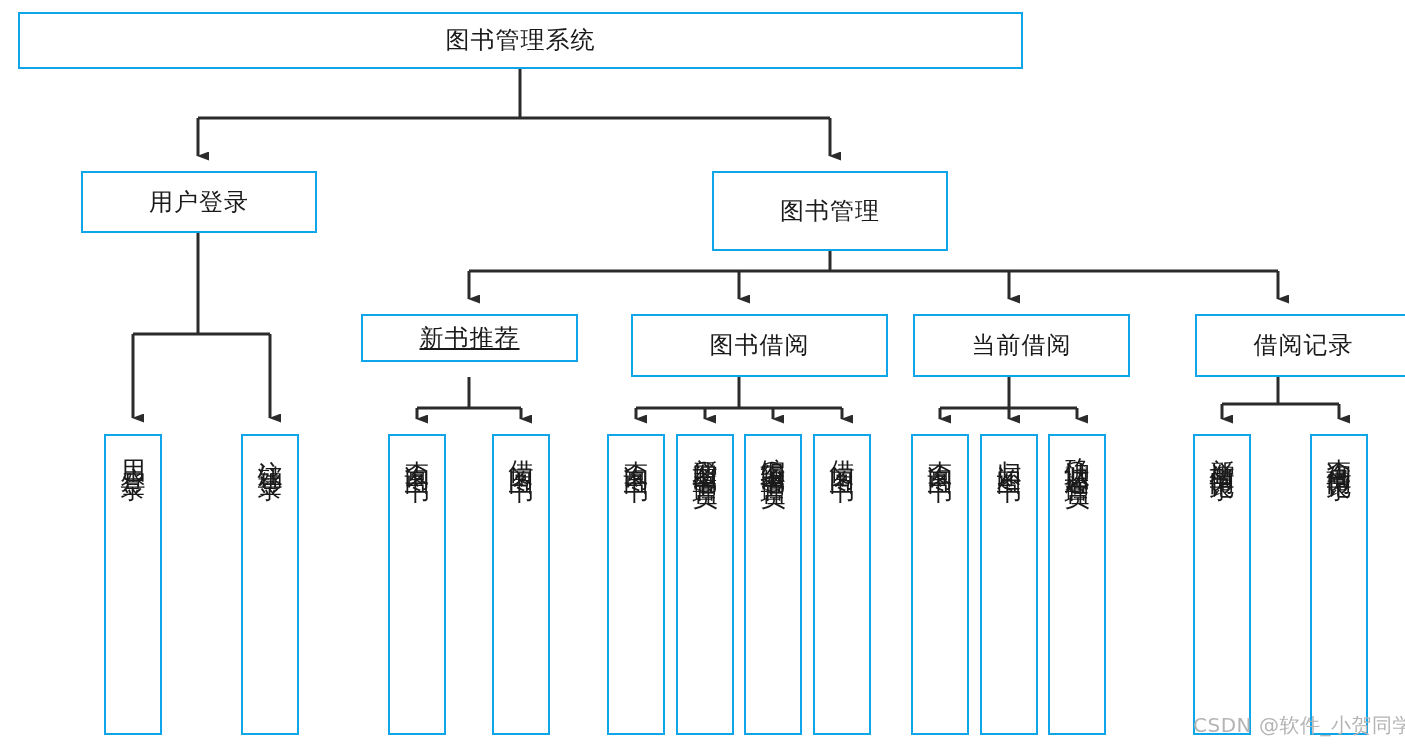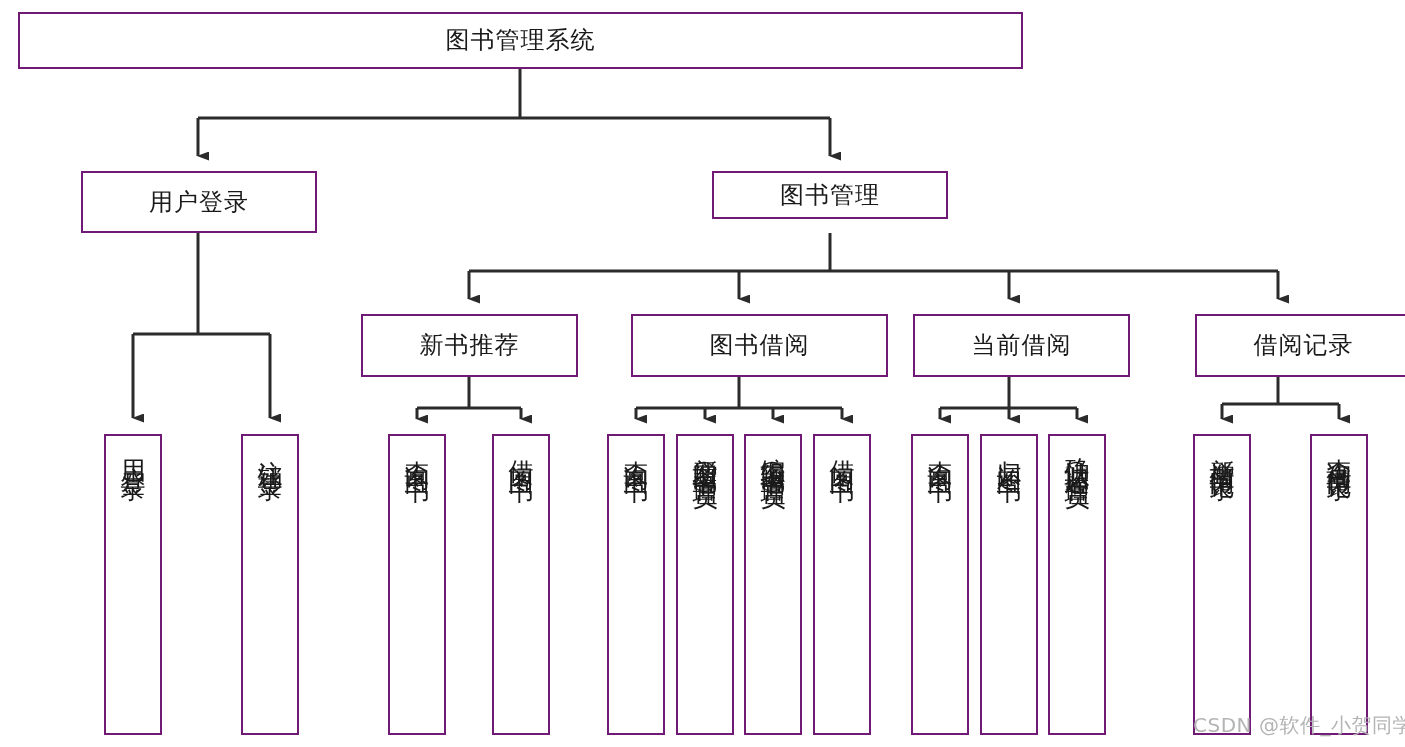--- a/index.html
+++ b/index.html
@@ -23,21 +23,21 @@
     left: 0;
     top: 0;
     width: 1405px;
     height: 747px;
     pointer-events: none;
   }
   .node {
     position: absolute;
     box-sizing: border-box;
     background: #ffffff;
-    border: 2px solid #701a75;
+    border: 2px solid #0ea5e9;
     display: flex;
     align-items: center;
     justify-content: center;
     color: #1a1a1a;
   }
   .node-label {
     display: block;
     text-align: center;
     line-height: 1.18;
     white-space: nowrap;
@@ -134,25 +134,25 @@
     </g>
   </svg>
 
   <div class="node root h" style="left:18px; top:12px; width:1005px; height:57px;">
     <span class="node-label">图书管理系统</span>
   </div>
 
   <div class="node h" style="left:81px; top:171px; width:236px; height:62px;">
     <span class="node-label">用户登录</span>
   </div>
-  <div class="node h" style="left:712px; top:171px; width:236px; height:48px;">
+  <div class="node h" style="left:712px; top:171px; width:236px; height:80px;">
     <span class="node-label">图书管理</span>
   </div>
 
-  <div class="node h" style="left:361px; top:314px; width:217px; height:63px;">
+  <div class="node h" style="left:361px; top:314px; width:217px; height:48px;text-decoration:underline;">
     <span class="node-label">新书推荐</span>
   </div>
   <div class="node h" style="left:631px; top:314px; width:257px; height:63px;">
     <span class="node-label">图书借阅</span>
   </div>
   <div class="node h" style="left:901px; top:314px; width:217px; height:63px;margin-left:12px;">
     <span class="node-label">当前借阅</span>
   </div>
   <div class="node h" style="left:1170px; top:314px; width:217px; height:63px;margin-left:25px;">
     <span class="node-label">借阅记录</span>

